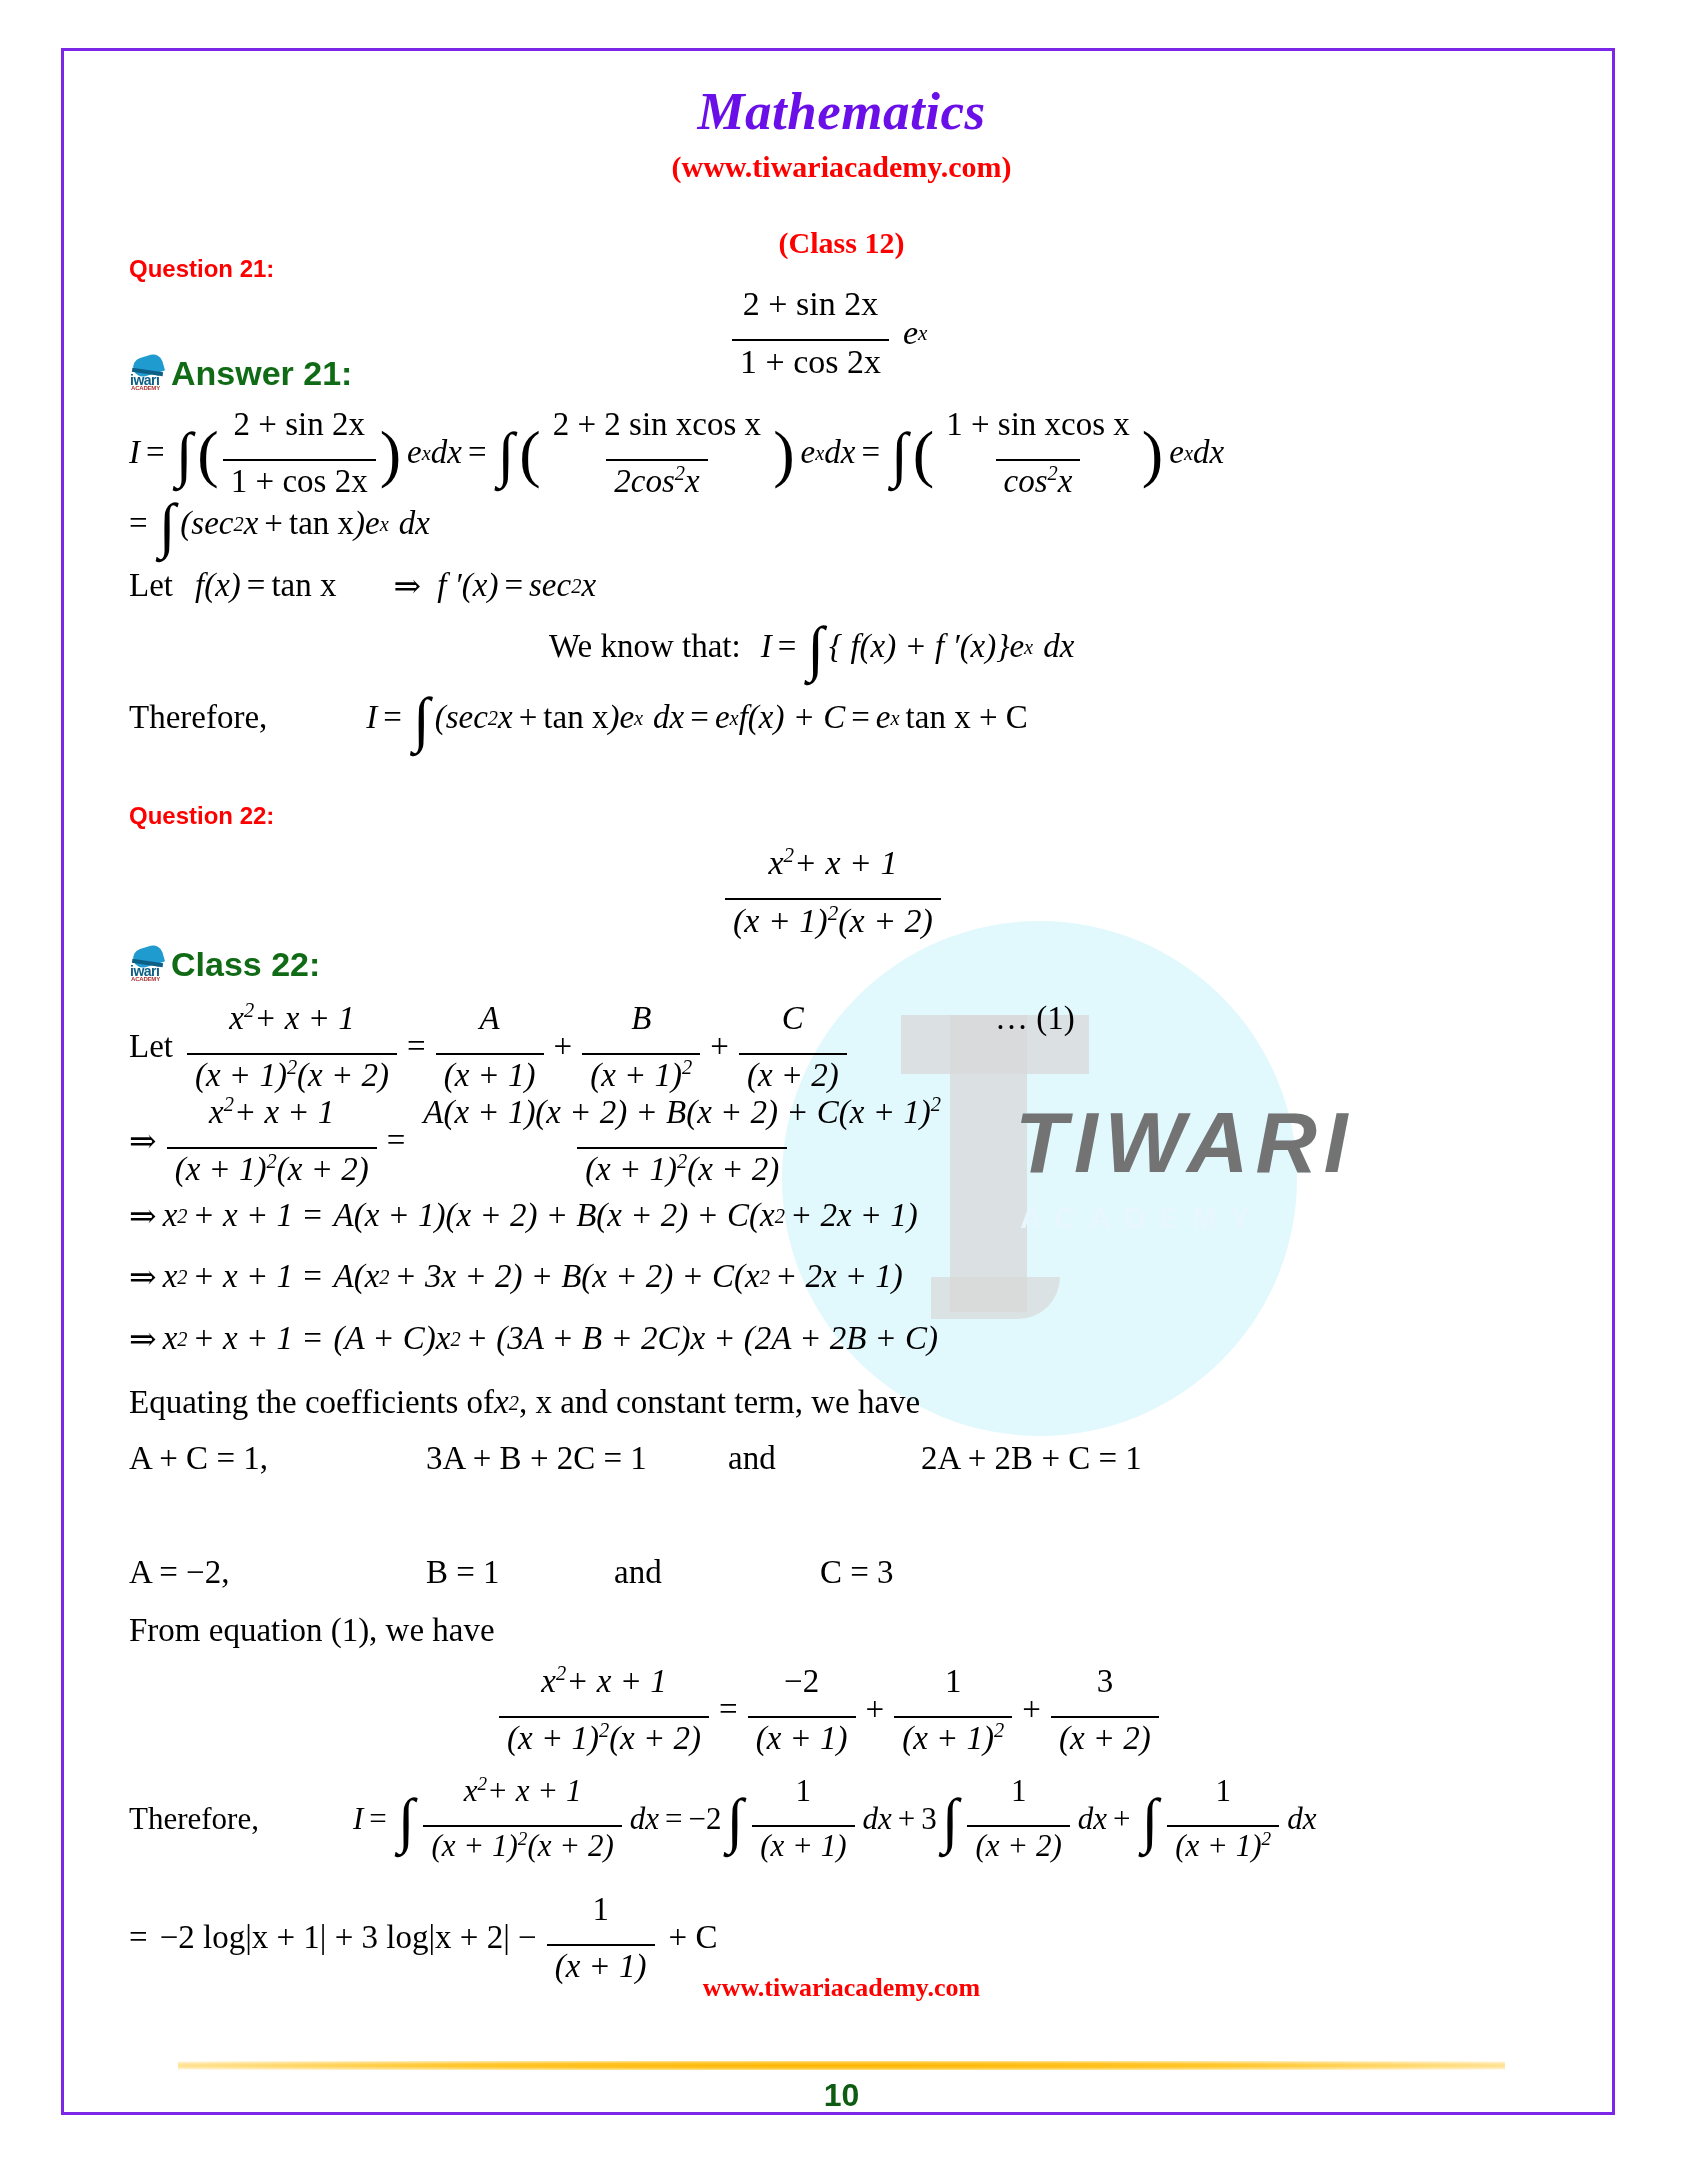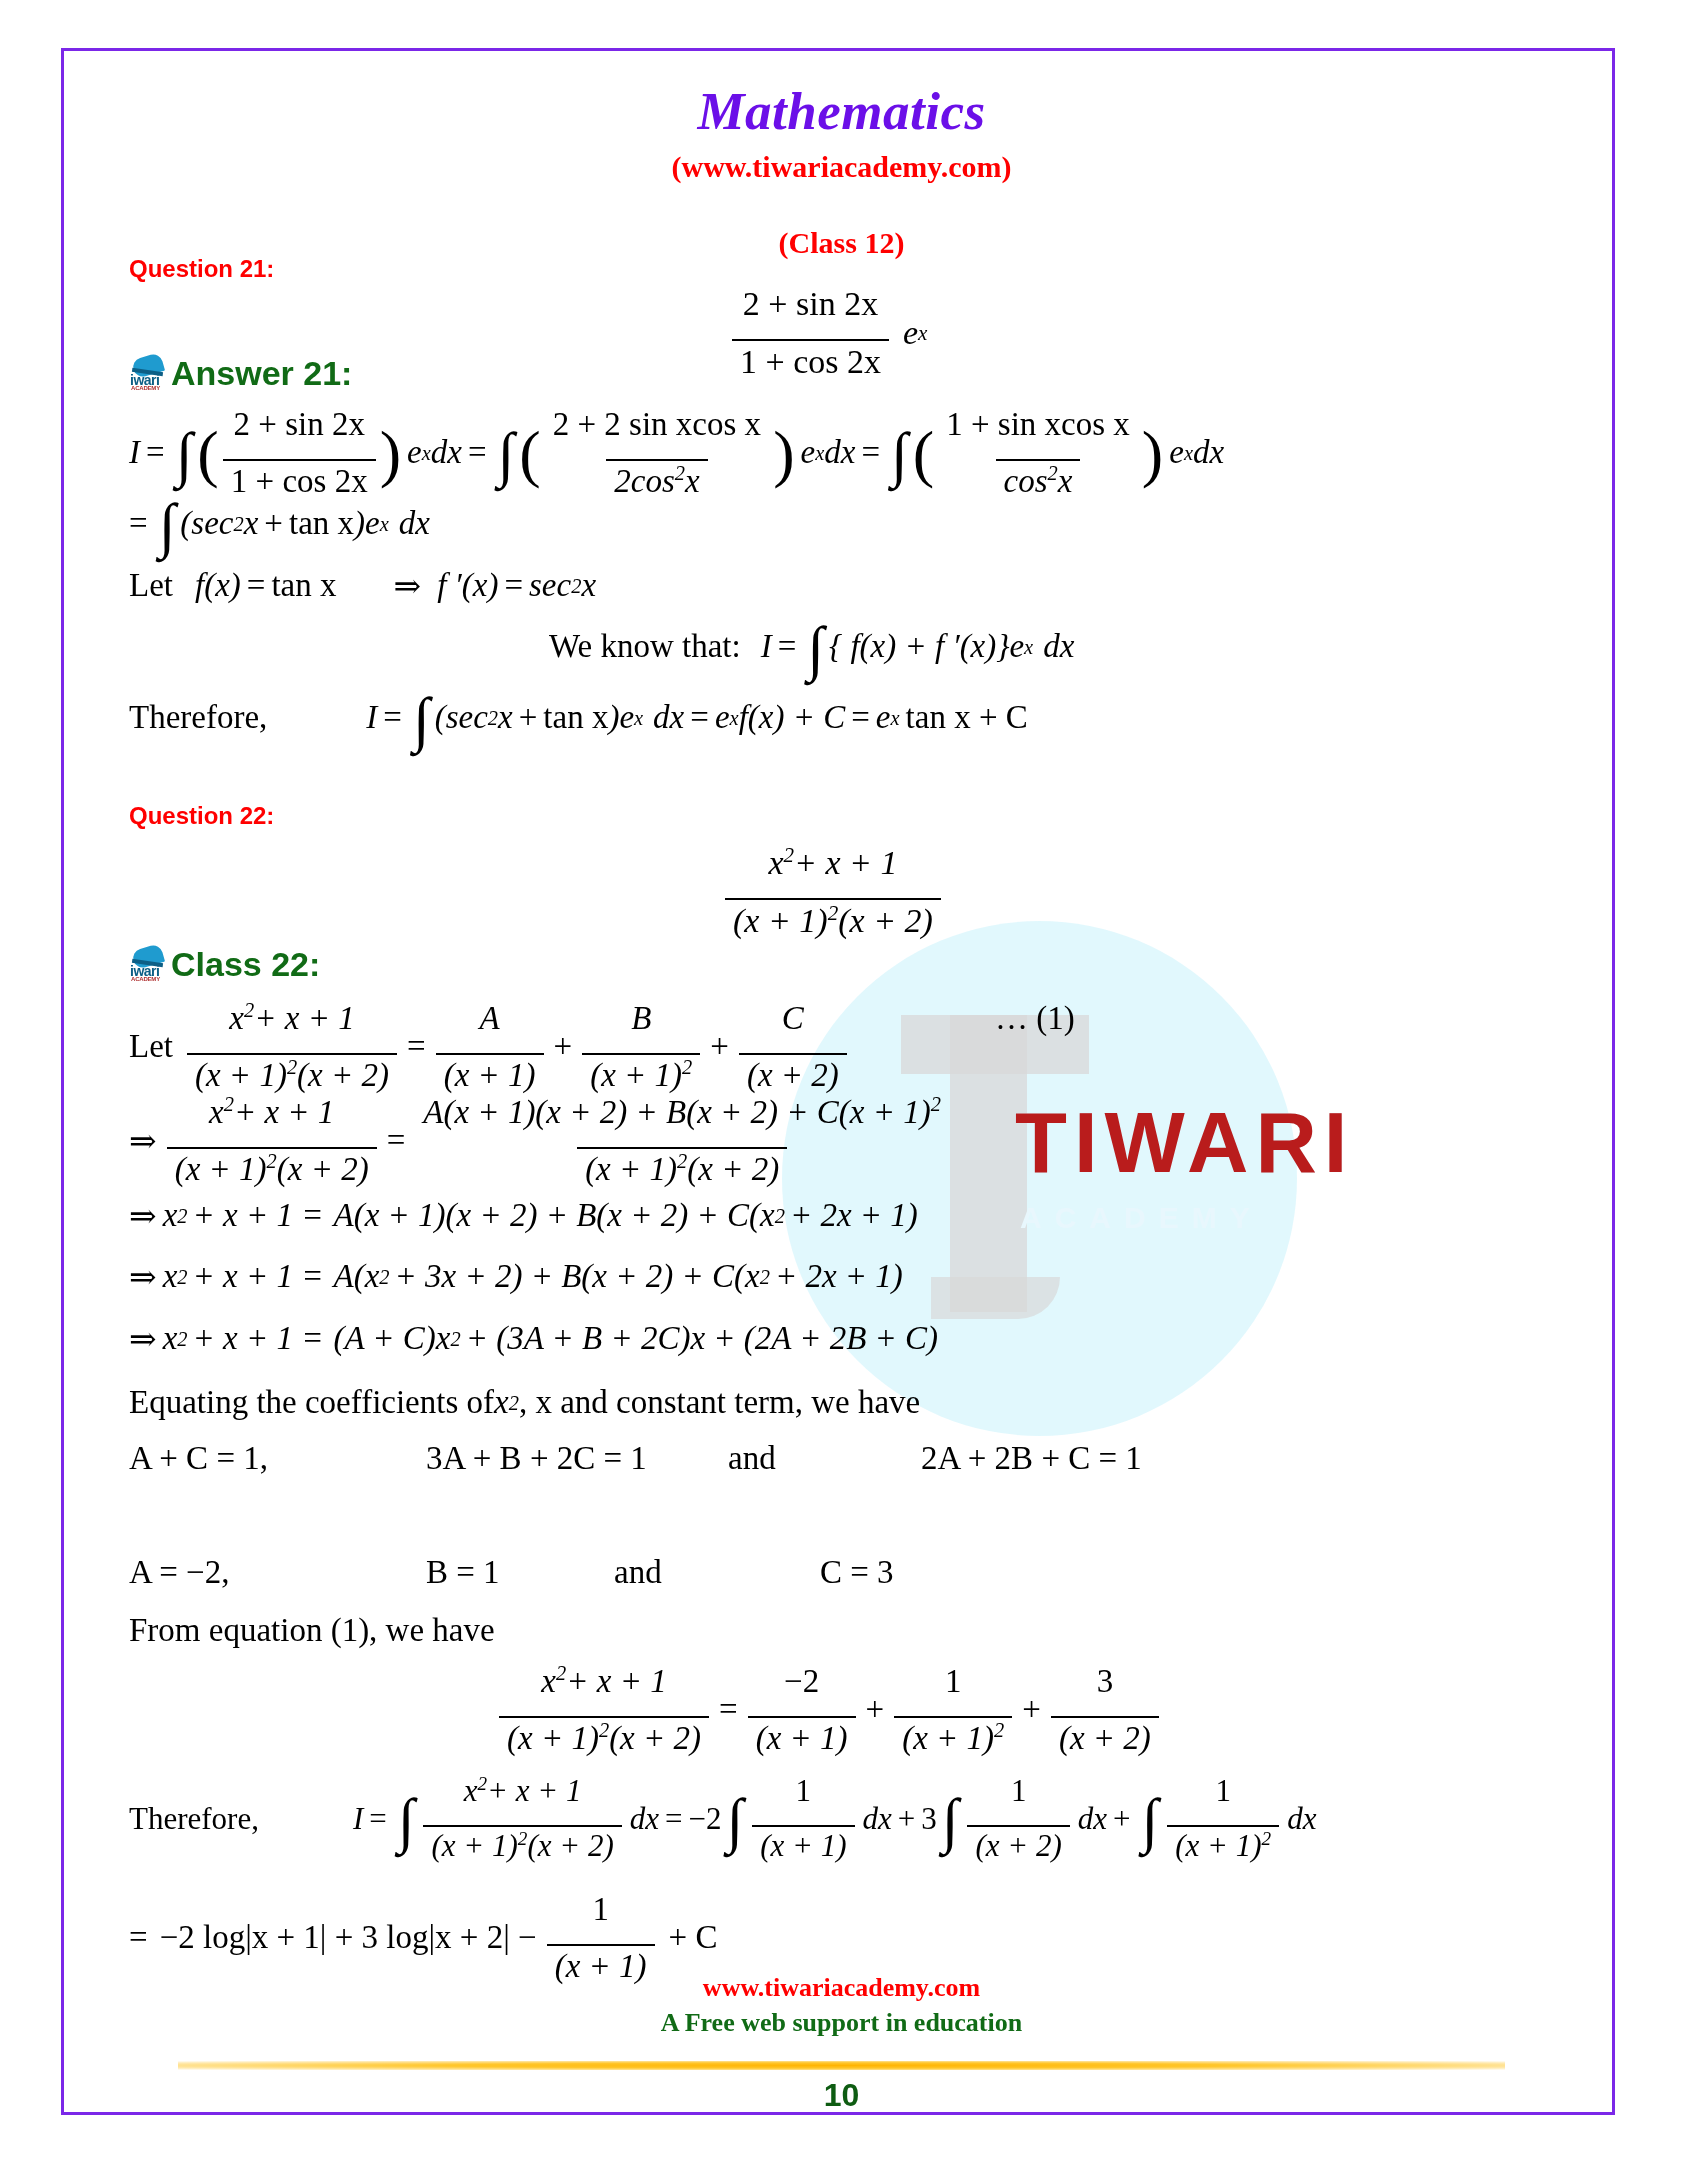--- a/index.html
+++ b/index.html
@@ -80,22 +80,23 @@
     opacity: 0.7;
   }
   .wm-name {
     position: absolute;
     left: 233px;
     top: 173px;
     font-family: "Liberation Sans", sans-serif;
     font-size: 85px;
     font-weight: bold;
     letter-spacing: 7px;
-    color: #b91c1c;
+    color: #737373;
     text-shadow: 0 0 1px #d9f1f9;
+    font-style: italic;
   }
   .wm-sub {
     position: absolute;
     left: 238px;
     top: 280px;
     font-family: "Liberation Sans", sans-serif;
     font-size: 30px;
     font-weight: bold;
     letter-spacing: 13px;
     color: #e8f7fd;
@@ -624,19 +625,18 @@
       <span class="mo" style="padding-left:0;">=</span>
       <span class="mt" style="margin-left:6px;">−2 log|x + 1| + 3 log|x + 2| −</span>
       <span class="frac" style="margin-left:10px;">
         <span class="num mt">1</span>
         <span class="den mi">(x + 1)</span>
       </span>
       <span class="mt" style="margin-left:10px;">+ C</span>
     </div>
 
     <div class="ft-site">www.tiwariacademy.com</div>
-    <div class="ft-tag">A Free web support in education</div>
     <div class="ft-rule"></div>
     <div class="ft-page">10</div>
 
   </div>
 </div>
 
 
 </body></html>

